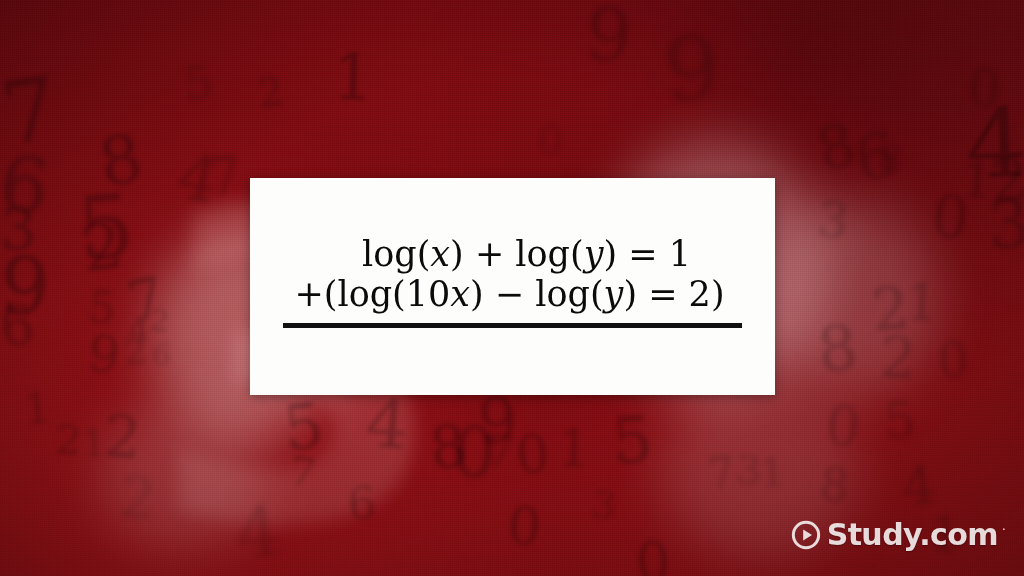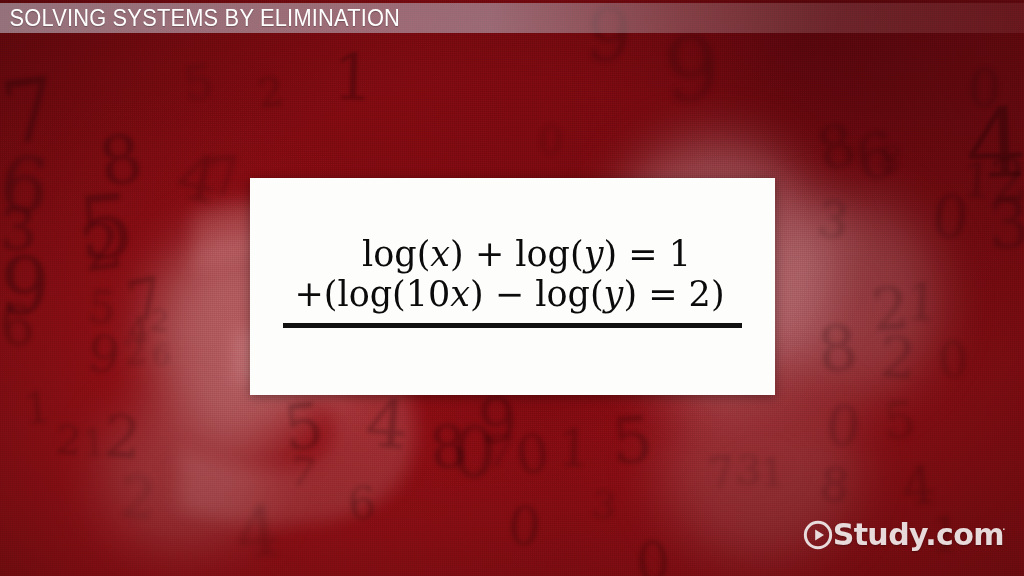--- a/index.html
+++ b/index.html
@@ -139,20 +139,21 @@
   }
   .eq-row3 { margin-left: 4px; }
 
   
   .logo {
     position: absolute;
     right: 18px;
     bottom: 26px;
     display: flex;
     align-items: center;
+    gap: 6px;
     opacity: 0.92;
   }
   .logo-mark {
     width: 30px;
     height: 30px;
     flex: 0 0 auto;
     display: block;
   }
   .logo-text {
     color: #f2ecec;
@@ -252,23 +253,20 @@
       <div class="num" style="left: 902px; top: 460px; font-size: 52px; filter: blur(2.4px); opacity: 0.36; transform: rotate(-5deg);">4</div>
       <div class="num" style="left: 930px; top: 510px; font-size: 48px; filter: blur(2.4px); opacity: 0.34; transform: rotate(3deg);">1</div>
       <div class="num" style="left: 184px; top: 60px; font-size: 46px; filter: blur(2.6px); opacity: 0.3; transform: rotate(-7deg);">5</div>
       <div class="num" style="left: 538px; top: 120px; font-size: 40px; filter: blur(2.8px); opacity: 0.28; transform: rotate(4deg);">0</div>
       <div class="num" style="left: 236px; top: 498px; font-size: 70px; filter: blur(3px); opacity: 0.3; transform: rotate(-6deg);">4</div>
       <div class="num" style="left: 120px; top: 470px; font-size: 56px; filter: blur(3px); opacity: 0.26; transform: rotate(5deg);">2</div>
     </div>
   <div class="bg-grain"></div>
   <div class="vignette"></div>
 
-  <div class="titlebar">
-    <div class="titlebar-text">SOLVING SYSTEMS BY ELIMINATION</div>
-  </div>
 
   <div class="eq-card">
 
     <div class="eq-line eq-row1">
       <span>log(</span><span class="v">x</span><span>) + log(</span><span class="v">y</span><span>) = 1</span>
     </div>
 
     <div class="eq-line eq-row2">
       <span>+(log(10</span><span class="v">x</span><span>) − log(</span><span class="v">y</span><span>) = 2)</span>
     </div>

